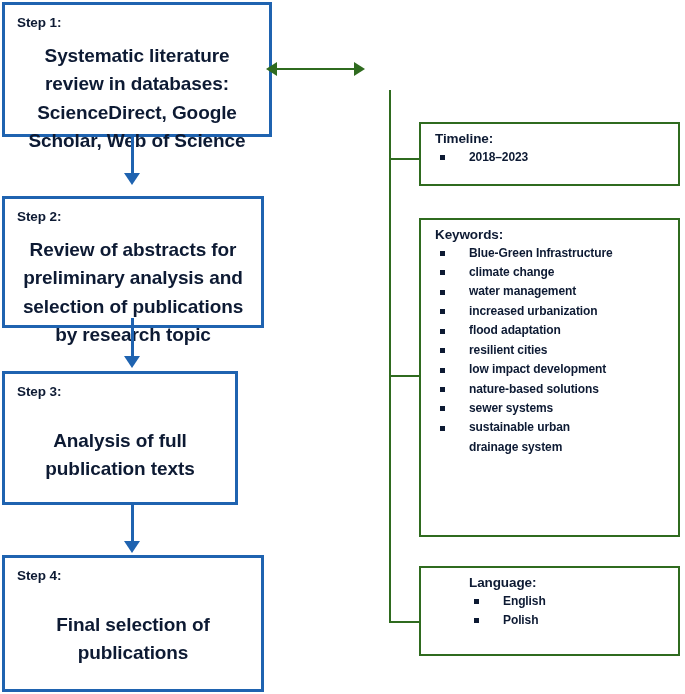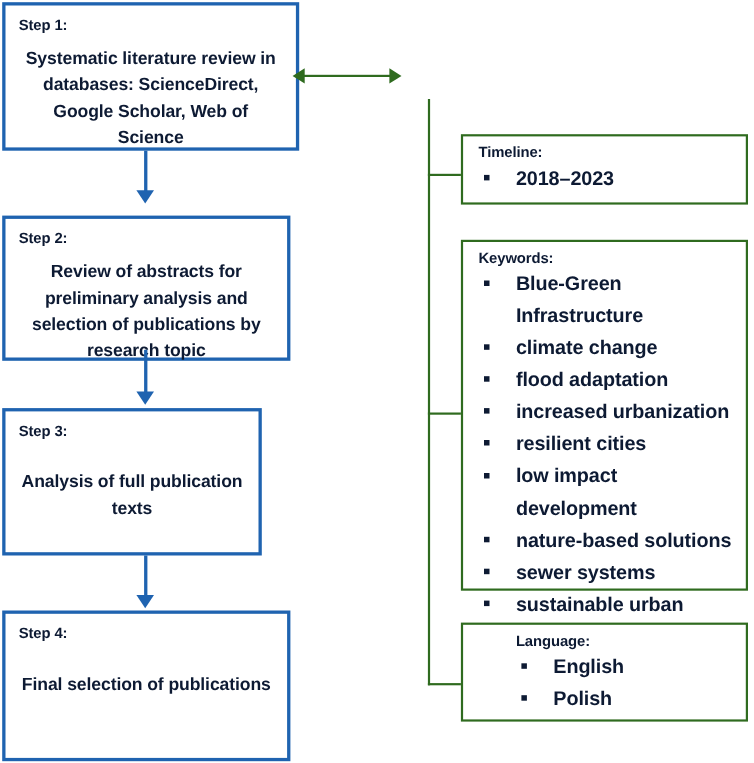--- a/index.html
+++ b/index.html
@@ -33,21 +33,21 @@
   }
   .step-label {
     font-weight: bold;
     font-size: 13.5px;
     line-height: 1.25;
     text-align: left;
     letter-spacing: -0.1px;
   }
   .step-body {
     font-weight: bold;
-    font-size: 16px;
+    font-size: 19px;
     line-height: 1.5;
     text-align: center;
     margin-top: 10px;
     letter-spacing: -0.1px;
   }
   .step-body.center-mid {
     margin-top: 26px;
   }
 
   
@@ -65,21 +65,21 @@
     letter-spacing: -0.1px;
   }
   ul.crit-list {
     list-style: none;
     margin: 0;
     padding: 0;
   }
   ul.crit-list li {
     position: relative;
     font-weight: bold;
-    font-size: 18px;
+    font-size: 12px;
     line-height: 1.62;
     padding-left: 34px;
     letter-spacing: -0.1px;
     white-space: pre-line;
   }
   ul.crit-list li .sq {
     position: absolute;
     left: 5px;
     top: 0.62em;
     width: 5px;
@@ -184,22 +184,23 @@
     <ul class="crit-list">
       <li><span class="sq"></span><span>2018–2023</span></li>
     </ul>
   </div>
 
   <div class="crit-box" style="left:419px; top:218px; width:261px; height:319px;">
     <div class="crit-title">Keywords:</div>
     <ul class="crit-list">
       <li><span class="sq"></span><span>Blue-Green Infrastructure</span></li>
       <li><span class="sq"></span><span>climate change</span></li>
+      <li><span class="sq"></span><span>water management</span></li>
+      <li><span class="sq"></span><span>increased urbanization</span></li>
       <li><span class="sq"></span><span>flood adaptation</span></li>
-      <li><span class="sq"></span><span>increased urbanization</span></li>
       <li><span class="sq"></span><span>resilient cities</span></li>
       <li><span class="sq"></span><span>low impact development</span></li>
       <li><span class="sq"></span><span>nature-based solutions</span></li>
       <li><span class="sq"></span><span>sewer systems</span></li>
       <li><span class="sq"></span><span>sustainable urban
 drainage system</span></li>
     </ul>
   </div>
 
   <div class="crit-box" style="left:419px; top:566px; width:261px; height:90px;padding-left:48px;">

